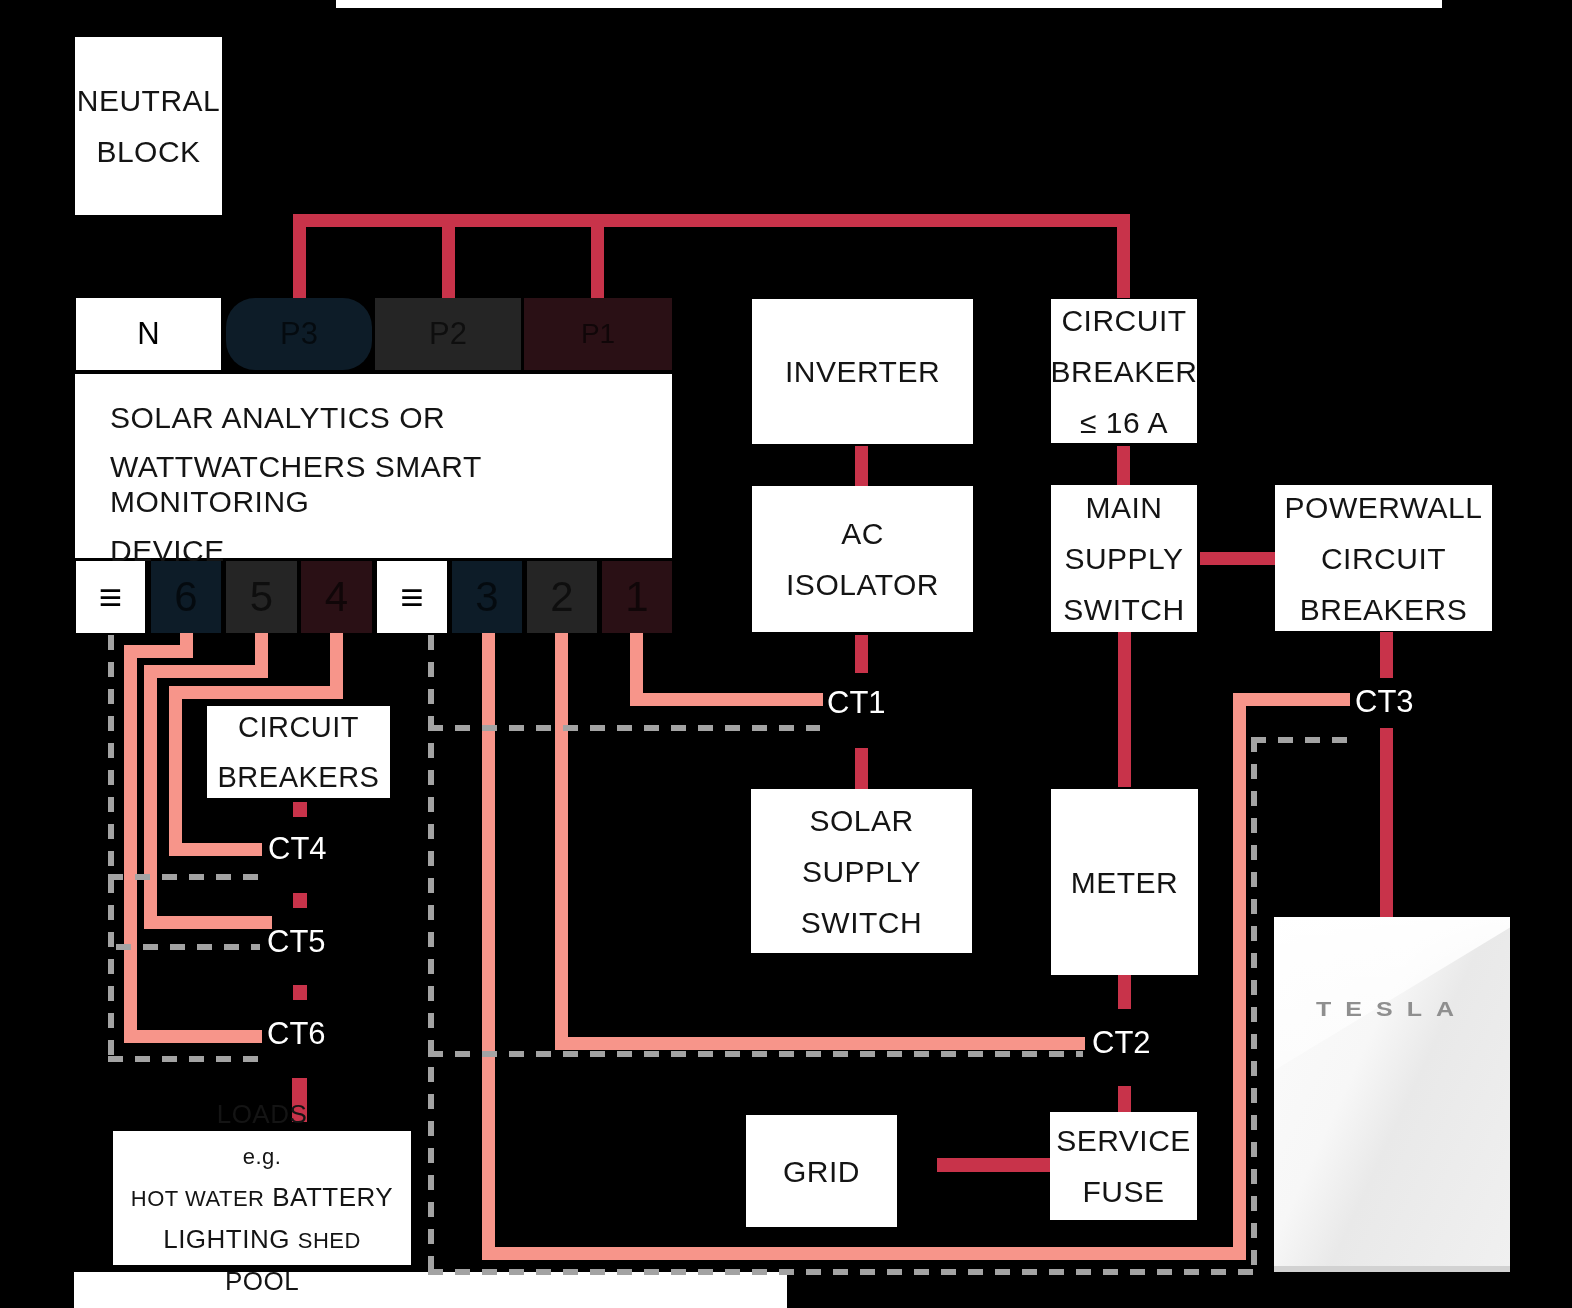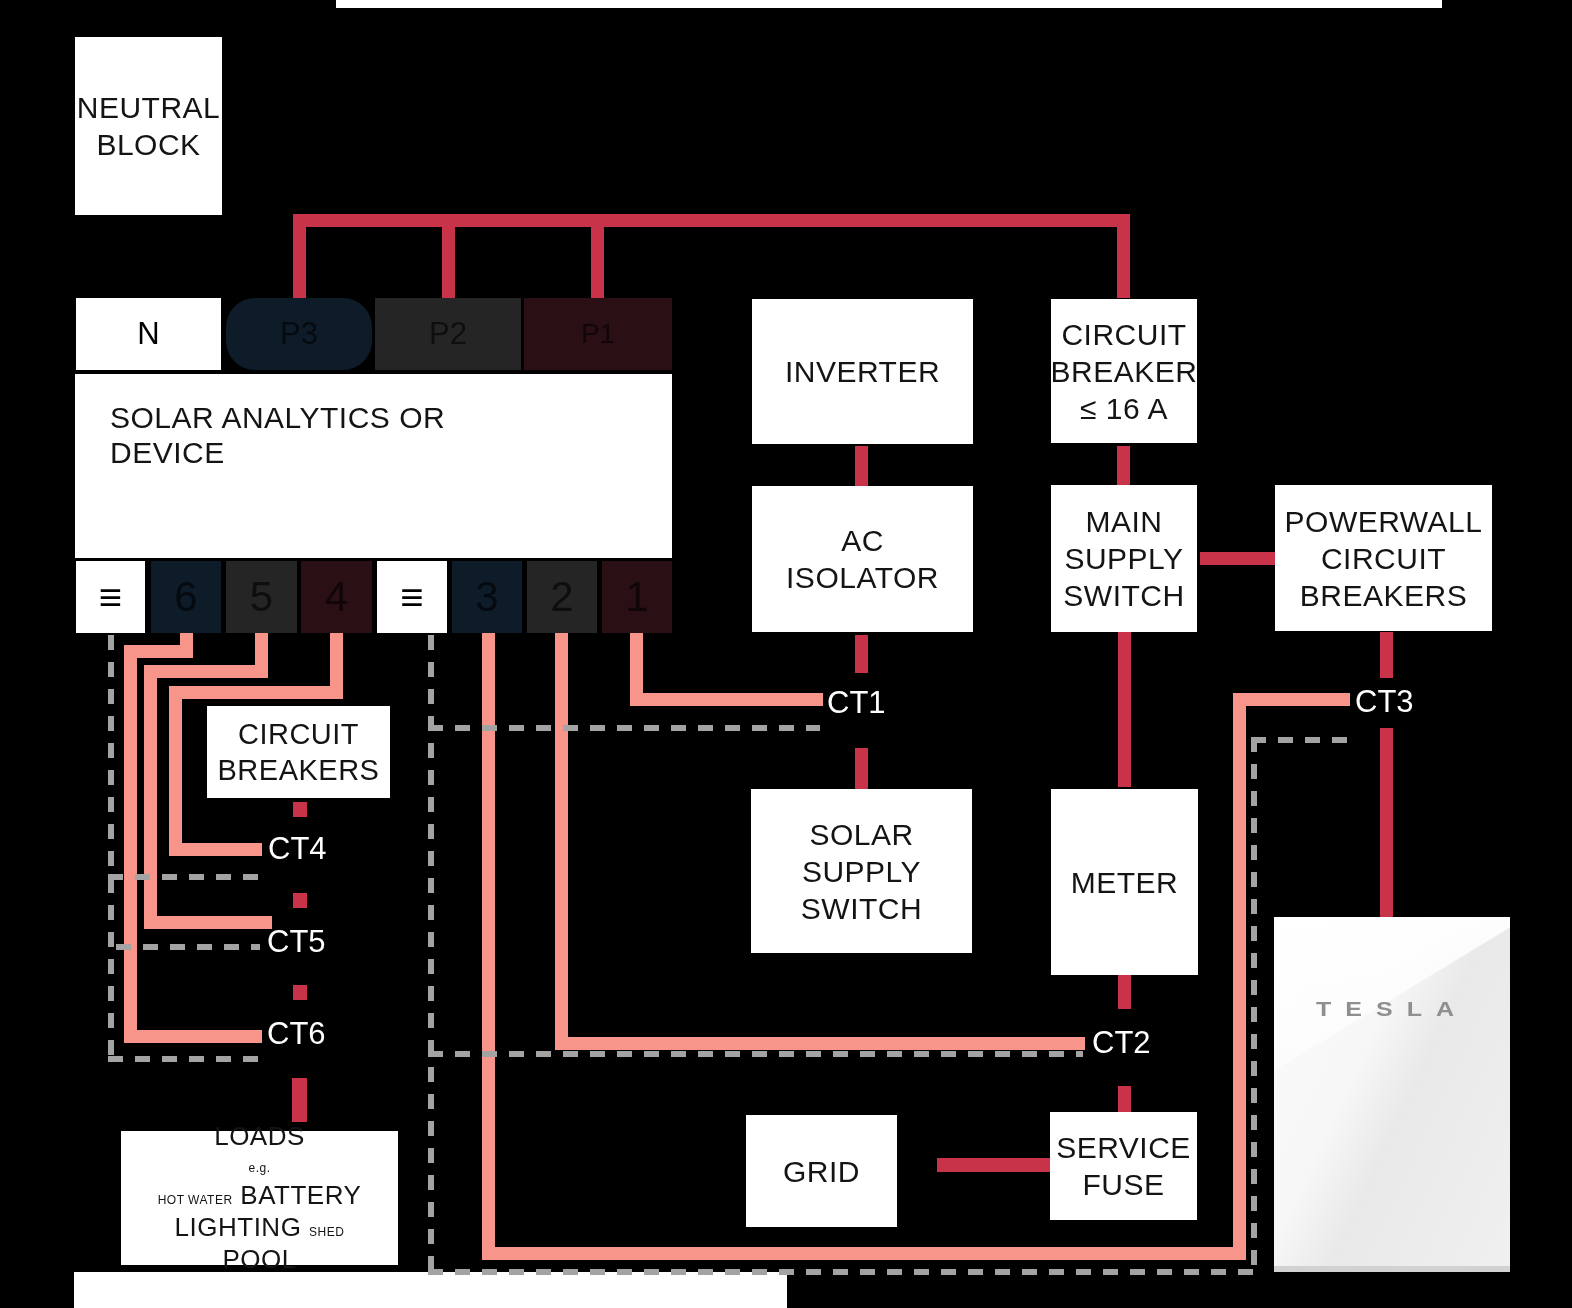--- a/index.html
+++ b/index.html
@@ -6,39 +6,39 @@
     --background:#000000; --wire-red:#c8334a; --wire-salmon:#f7958a;
     --dashed-gray:#a3a3a3; --terminal-navy:#0d1c28; --terminal-charcoal:#252525;
     --terminal-maroon:#2a1015; --box-white:#ffffff; --text-dark:#141414;
     --ct-white:#ffffff; --tesla-gray:#8f8f8f;
   }
   html,body{margin:0;padding:0;}
   body{width:1572px;height:1308px;position:relative;background:var(--background);
        font-family:"Liberation Sans", sans-serif; color:var(--text-dark); overflow:hidden;}
   .box{position:absolute;background:var(--box-white);color:var(--text-dark);
        display:flex;flex-direction:column;align-items:center;justify-content:center;
-       text-align:center;font-size:30px;line-height:37px;letter-spacing:.5px;}
+       text-align:center;font-size:30px;line-height:37px;letter-spacing:.5px;gap:14px;}
   .term{position:absolute;display:flex;align-items:center;justify-content:center;
         font-size:31px;}
   .term.dark{color:rgba(0,0,0,0.62);font-size:42px;}
   .term.white{background:var(--box-white);color:#000;}
   .navy{background:var(--terminal-navy);}
   .charcoal{background:var(--terminal-charcoal);}
   .maroon{background:var(--terminal-maroon);}
   .red{position:absolute;background:var(--wire-red);}
   .salmon{position:absolute;background:var(--wire-salmon);}
   .ct{position:absolute;color:var(--ct-white);font-size:31px;line-height:32px;font-weight:400;}
   .dash-h{position:absolute;height:6px;
      background:repeating-linear-gradient(to right,var(--dashed-gray) 0 15px,transparent 15px 27px);}
   .dash-v{position:absolute;width:6px;
      background:repeating-linear-gradient(to bottom,var(--dashed-gray) 0 15px,transparent 15px 27px);}
   .strip{position:absolute;background:var(--box-white);}
   .solarbox{align-items:flex-start;text-align:left;padding-left:35px;box-sizing:border-box;}
   .loadsbox span{display:inline;}
-  .small-t{font-size:12px;}
+  .small-t{font-size:22px;}
   .big-t{font-size:26px;}
   .loadsbox{font-size:26px;line-height:27px;}
   .powerwall{position:absolute;background:
       linear-gradient(115deg,#fbfbfb 0%,#f7f7f7 38%,#e9e9e9 55%,#f0f0f0 100%);
       border-bottom:6px solid #d2d2d2;box-sizing:border-box;}
   .powerwall .gloss{position:absolute;inset:0;
       background:linear-gradient(to bottom,rgba(255,255,255,0.95),rgba(255,255,255,0));
       clip-path:polygon(0 0,100% 0,100% 3%,0 44%);}
   .tesla-logo{position:absolute;left:0;right:0;top:78px;text-align:center;
       color:var(--tesla-gray);font-size:25px;font-weight:600;letter-spacing:14px;
@@ -69,20 +69,21 @@
   </div>
 <div class="term dark charcoal" style="left:375px;top:298px;width:146px;height:72px;font-size:31px;">
     <span>P2</span>
   </div>
 <div class="term dark maroon" style="left:524px;top:298px;width:148px;height:72px;font-size:28px;">
     <span>P1</span>
   </div>
 
 <div class="box solarbox" style="left:75px;top:374px;width:597px;height:184px;font-size:30px;line-height:35px;justify-content:flex-start;padding-top:26px;">
   <span>SOLAR ANALYTICS OR</span>
+  <span>WATTWATCHERS SMART MONITORING</span>
   <span>DEVICE</span>
 </div>
 
 <div class="term white" style="left:76px;top:561px;width:69px;height:72px;font-size:40px;">
     <span>≡</span>
   </div>
 <div class="term dark navy" style="left:151px;top:561px;width:70px;height:72px;">
     <span>6</span>
   </div>
 <div class="term dark charcoal" style="left:226px;top:561px;width:71px;height:72px;">
@@ -205,19 +206,19 @@
   <span>BREAKERS</span>
 </div>
 <div class="red" style="left:293px;top:802px;width:14px;height:15px;"></div>
 <div class="ct" style="left:268px;top:833px;">CT4</div>
 <div class="red" style="left:293px;top:893px;width:14px;height:15px;"></div>
 <div class="ct" style="left:267px;top:926px;">CT5</div>
 <div class="red" style="left:293px;top:985px;width:14px;height:15px;"></div>
 <div class="ct" style="left:267px;top:1018px;">CT6</div>
 <div class="red" style="left:292px;top:1078px;width:15px;height:44px;"></div>
 
-<div class="box loadsbox" style="left:113px;top:1131px;width:277px;height:134px;margin-left:8px;">
+<div class="box loadsbox" style="left:113px;top:1131px;width:298px;height:134px;">
   <div><span class="big-t">LOADS</span></div>
   <div><span class="small-t">e.g.</span></div>
   <div><span class="small-t">HOT WATER</span> <span class="big-t">BATTERY</span></div>
   <div><span class="big-t">LIGHTING</span> <span class="small-t">SHED</span></div>
   <div><span class="big-t">POOL</span></div>
 </div>
 
 </body></html>

